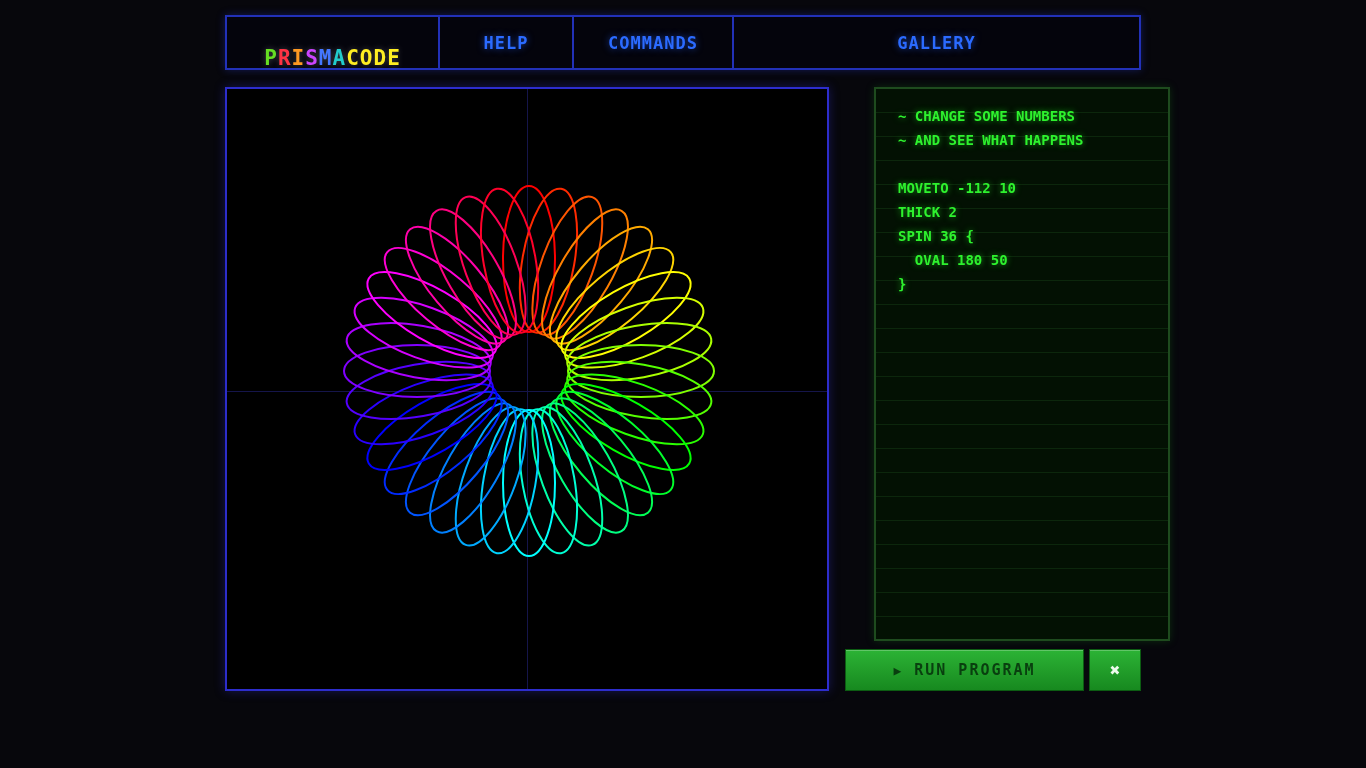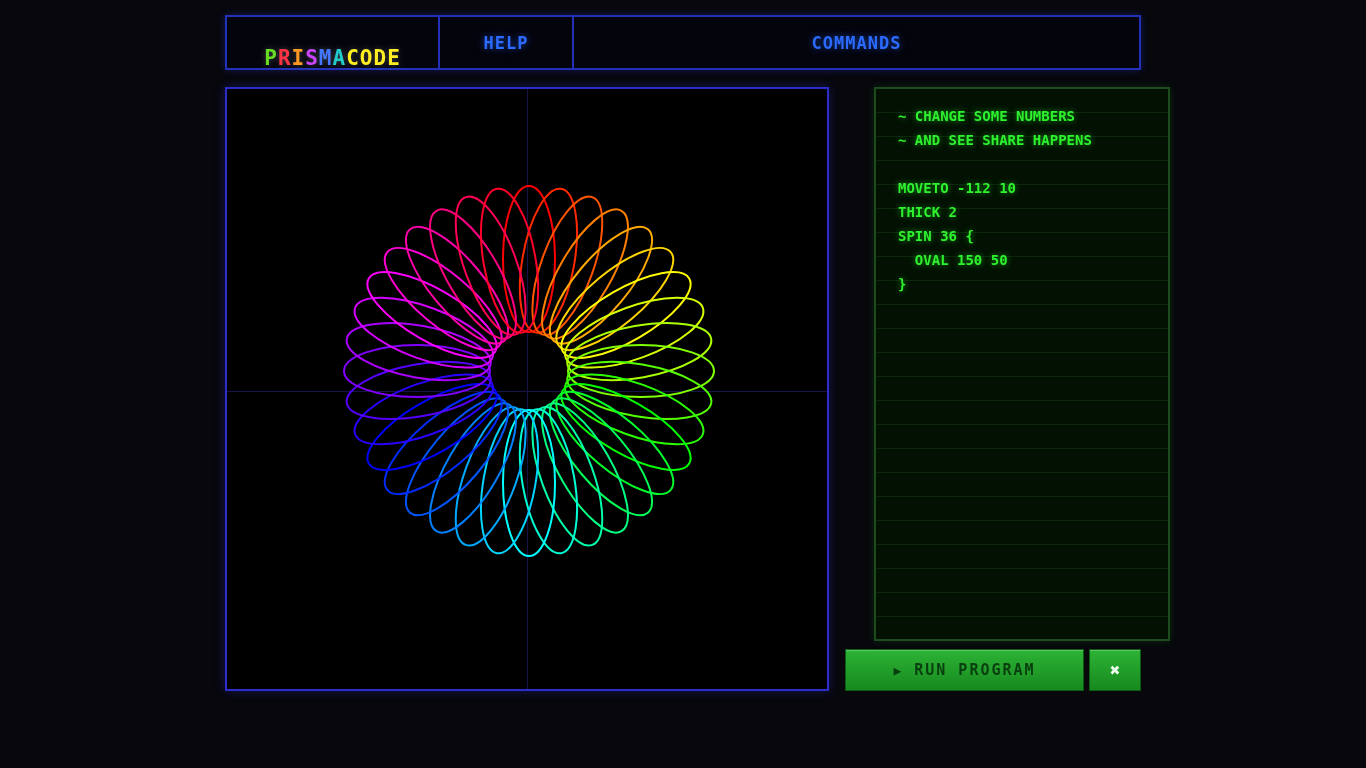--- a/index.html
+++ b/index.html
@@ -93,20 +93,23 @@
 <div class="navbar">
   <div class="nav-cell" style="width:213px;">
     <span class="logo"><span style="color: rgb(102, 221, 34);">P</span><span style="color: rgb(255, 51, 68);">R</span><span style="color: rgb(255, 153, 34);">I</span><span style="color: rgb(204, 68, 255);">S</span><span style="color: rgb(68, 119, 255);">M</span><span style="color: rgb(34, 204, 204);">A</span><span style="color: rgb(255, 238, 34);">C</span><span style="color: rgb(255, 238, 34);">O</span><span style="color: rgb(255, 238, 34);">D</span><span style="color: rgb(255, 238, 34);">E</span></span>
   </div>
   <div class="nav-cell" style="width:134px;">
     <span class="nav-link">HELP</span>
   </div>
   <div class="nav-cell" style="width:160px;">
     <span class="nav-link">COMMANDS</span>
   </div>
+  <div class="nav-cell" style="width:164px;">
+    <span class="nav-link">GALLERY</span>
+  </div>
 </div>
 
 <div class="canvas-panel">
   <div class="crosshair-v"></div>
   <div class="crosshair-h"></div>
   <svg width="600" height="600" viewBox="0 0 600 600">
       <ellipse cx="302.00" cy="170.00" rx="73" ry="26" transform="rotate(-90 302.00 170.00)" fill="none" stroke="hsl(0,100%,50%)" stroke-width="2"></ellipse>
       <ellipse cx="321.45" cy="171.70" rx="73" ry="26" transform="rotate(-80 321.45 171.70)" fill="none" stroke="hsl(10,100%,50%)" stroke-width="2"></ellipse>
       <ellipse cx="340.31" cy="176.75" rx="73" ry="26" transform="rotate(-70 340.31 176.75)" fill="none" stroke="hsl(20,100%,50%)" stroke-width="2"></ellipse>
       <ellipse cx="358.00" cy="185.01" rx="73" ry="26" transform="rotate(-60 358.00 185.01)" fill="none" stroke="hsl(30,100%,50%)" stroke-width="2"></ellipse>
@@ -140,26 +143,26 @@
       <ellipse cx="216.20" cy="210.01" rx="73" ry="26" transform="rotate(220 216.20 210.01)" fill="none" stroke="hsl(310,100%,50%)" stroke-width="2"></ellipse>
       <ellipse cx="230.01" cy="196.20" rx="73" ry="26" transform="rotate(230 230.01 196.20)" fill="none" stroke="hsl(320,100%,50%)" stroke-width="2"></ellipse>
       <ellipse cx="246.00" cy="185.01" rx="73" ry="26" transform="rotate(240 246.00 185.01)" fill="none" stroke="hsl(330,100%,50%)" stroke-width="2"></ellipse>
       <ellipse cx="263.69" cy="176.75" rx="73" ry="26" transform="rotate(250 263.69 176.75)" fill="none" stroke="hsl(340,100%,50%)" stroke-width="2"></ellipse>
       <ellipse cx="282.55" cy="171.70" rx="73" ry="26" transform="rotate(260 282.55 171.70)" fill="none" stroke="hsl(350,100%,50%)" stroke-width="2"></ellipse>
     </svg>
 </div>
 
 <div class="editor-panel">
     <div class="code-line">~ CHANGE SOME NUMBERS</div>
-    <div class="code-line">~ AND SEE SHARE HAPPENS</div>
+    <div class="code-line">~ AND SEE WHAT HAPPENS</div>
     <div class="code-line">&nbsp;</div>
     <div class="code-line">MOVETO -112 10</div>
     <div class="code-line">THICK 2</div>
     <div class="code-line">SPIN 36 {</div>
-    <div class="code-line">  OVAL 150 50</div>
+    <div class="code-line">  OVAL 180 50</div>
     <div class="code-line">}</div>
   </div>
 
 <div class="controls-row">
   <div class="run-button">
     <span class="play-glyph">▶</span>
     <span>RUN PROGRAM</span>
   </div>
   <div class="close-button">
     <span>✖</span>

